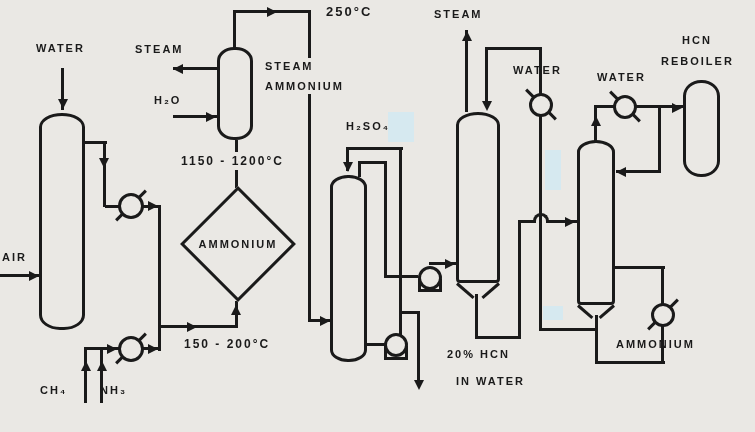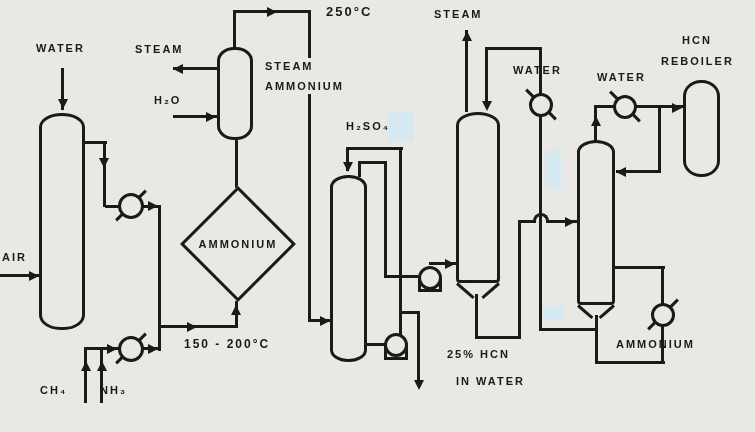--- a/index.html
+++ b/index.html
@@ -122,27 +122,28 @@
   <div class="lbl" style="left:2px;top:251px">AIR</div>
   <div class="lbl" style="left:40px;top:384px">CH₄</div>
   <div class="lbl" style="left:100px;top:384px">NH₃</div>
   <div class="lbl" style="left:135px;top:43px">STEAM</div>
   <div class="lbl" style="left:154px;top:94px">H₂O</div>
   <div class="lbl" style="left:326px;top:4px;font-size:13px">250°C</div>
   <div class="lbl mask" style="left:262px;top:58px">
     <div>STEAM</div>
     <div style="margin-top:8px">AMMONIUM</div>
   </div>
+  <div class="lbl mask" style="left:178px;top:152px;font-size:12px">1150 - 1200°C</div>
   <div class="lbl" style="left:197px;top:238px;width:82px;text-align:center">AMMONIUM</div>
   <div class="lbl" style="left:184px;top:337px;font-size:12px">150 - 200°C</div>
   <div class="lbl" style="left:346px;top:120px">H₂SO₄</div>
   <div class="lbl" style="left:434px;top:8px">STEAM</div>
   <div class="lbl" style="left:513px;top:64px">WATER</div>
   <div class="lbl" style="left:597px;top:71px">WATER</div>
-  <div class="lbl" style="left:447px;top:348px">25% HCN</div>
+  <div class="lbl" style="left:447px;top:348px">20% HCN</div>
   <div class="lbl" style="left:456px;top:375px">IN WATER</div>
   <div class="lbl" style="left:682px;top:34px">HCN</div>
   <div class="lbl" style="left:661px;top:55px">REBOILER</div>
   <div class="lbl" style="left:616px;top:338px">AMMONIUM</div>
 
   <i class="ar ar-d" style="left:58px;top:99px"></i>
   <i class="ar ar-r" style="left:29px;top:271px"></i>
   <i class="ar ar-d" style="left:99px;top:158px"></i>
   <i class="ar ar-r" style="left:148px;top:201px"></i>
   <i class="ar ar-u" style="left:81px;top:361px"></i>

